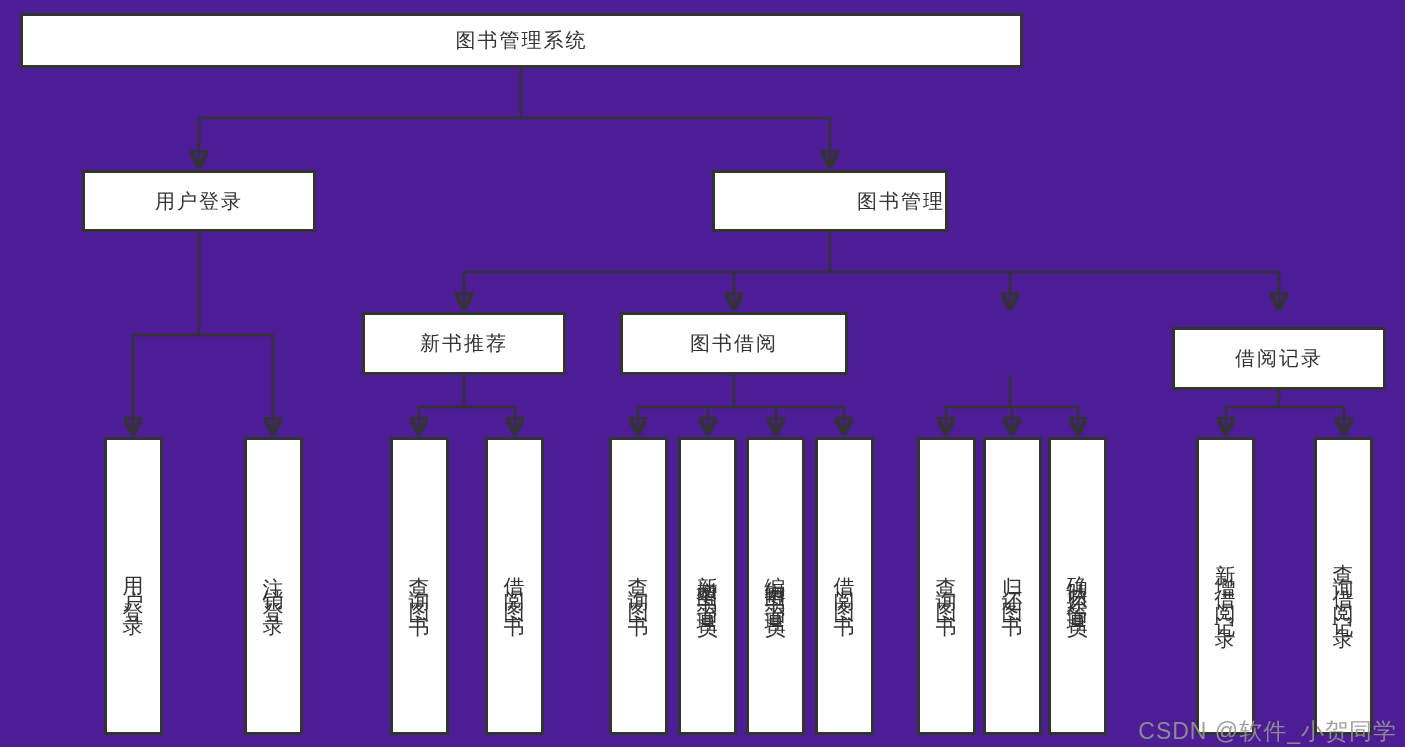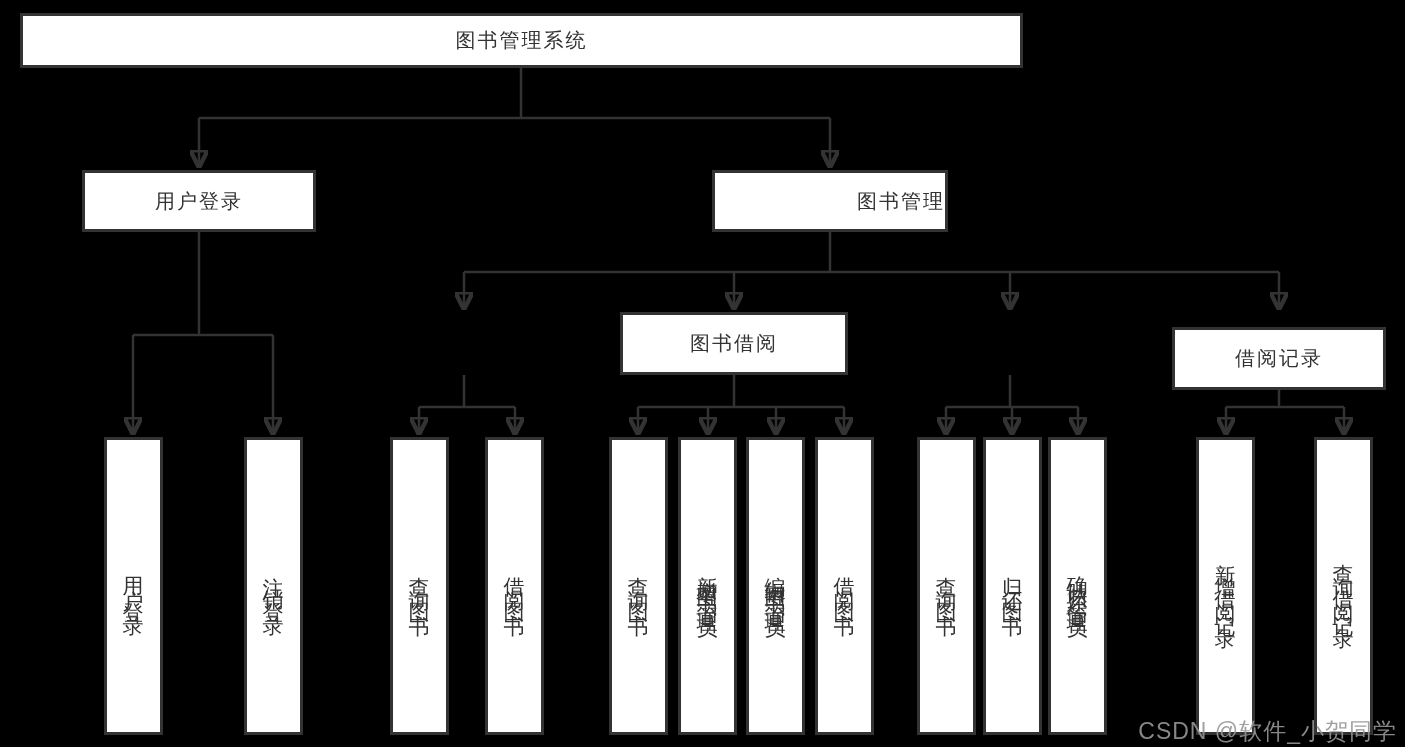--- a/index.html
+++ b/index.html
@@ -4,21 +4,21 @@
 <style>
   * { margin: 0; padding: 0; box-sizing: border-box; }
   body {
     font-family: "Liberation Sans", sans-serif;
     background: #ffffff;
   }
   #stage {
     position: relative;
     width: 1405px;
     height: 747px;
-    background: #000000;
+    background: #4c1d95;
     overflow: hidden;
   }
   #connectors {
     position: absolute;
     left: 0; top: 0;
     width: 1405px; height: 747px;
     z-index: 1;
   }
   #connectors path {
     stroke: #333333;
@@ -153,20 +153,23 @@
     <span>图书管理系统</span>
   </div>
 
   <div class="box l2a hbox">
     <span>用户登录</span>
   </div>
   <div class="box l2b hbox">
     <span>图书管理</span>
   </div>
 
+  <div class="box l3 l3a hbox">
+    <span>新书推荐</span>
+  </div>
   <div class="box l3 l3b hbox">
     <span>图书借阅</span>
   </div>
   <div class="box l3 l3d hbox">
     <span>借阅记录</span>
   </div>
 
   <div class="box leaf lf1">
     <span class="leaf-label">用户登录</span>
   </div>

